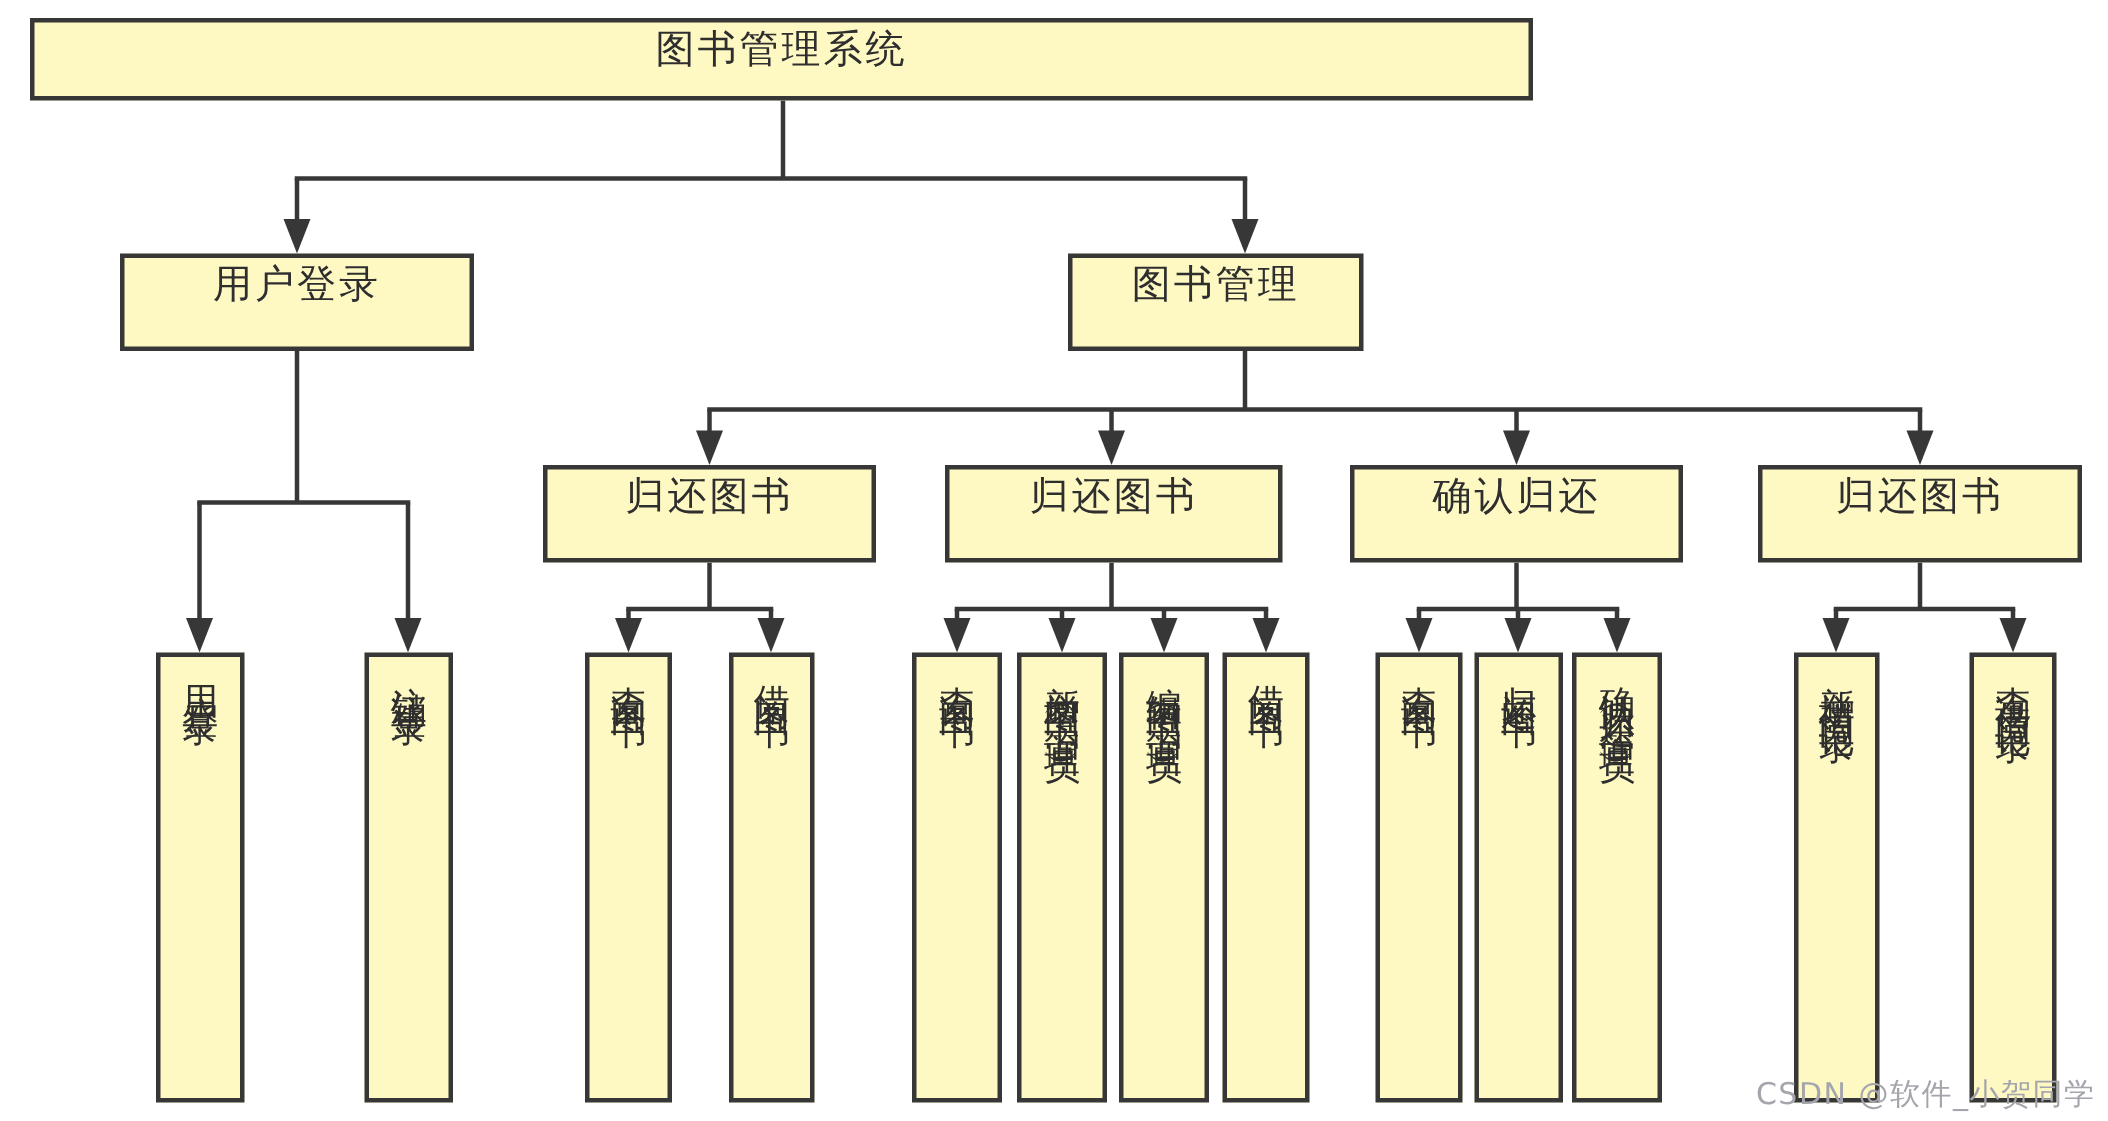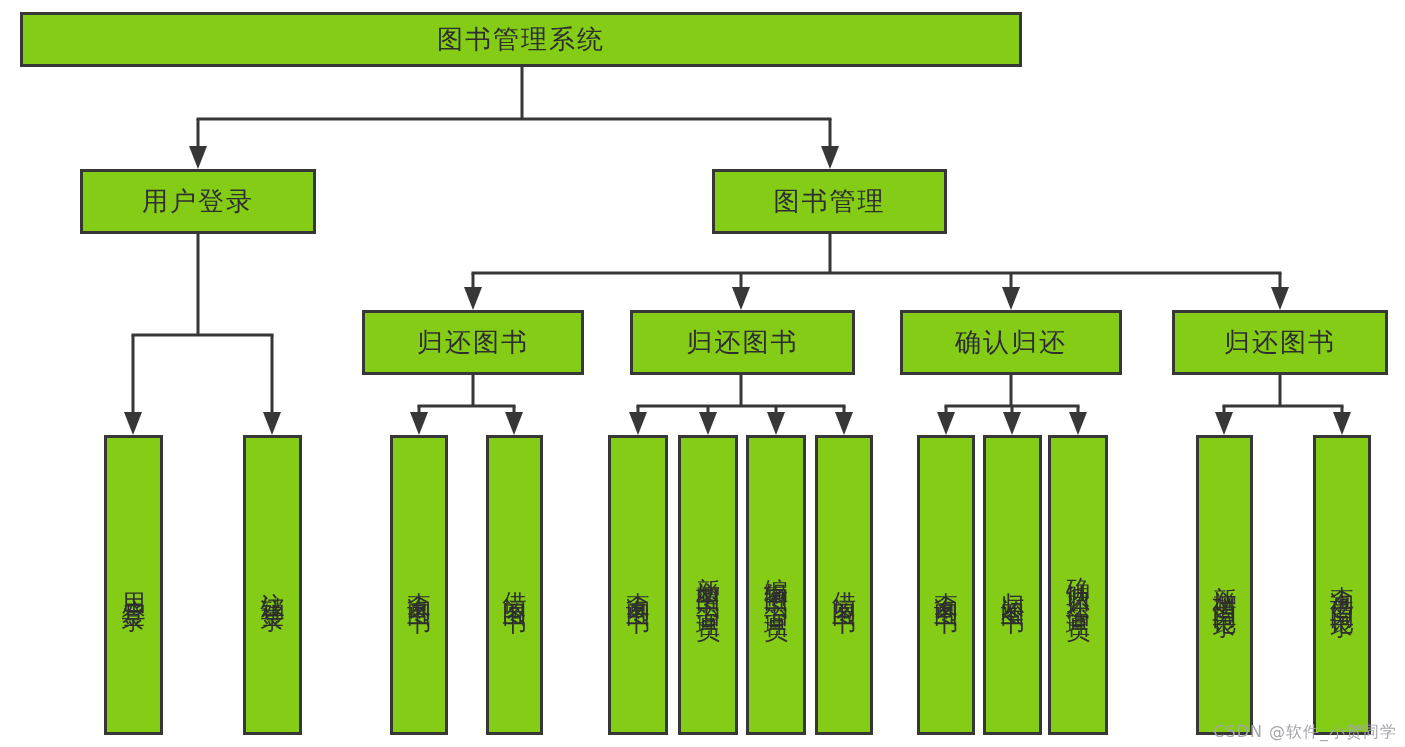--- a/index.html
+++ b/index.html
@@ -4,32 +4,32 @@
 <style>
   html,body{margin:0;padding:0;}
   body{
     width:1405px;height:747px;position:relative;overflow:hidden;
     background:#ffffff;
     font-family:"DejaVu Sans","Liberation Sans",sans-serif;
   }
   .connectors{position:absolute;left:0;top:0;z-index:1;}
   .box{
     position:absolute;box-sizing:border-box;z-index:2;
-    border:3px solid #373737;background:#84cc16;
-    display:flex;align-items:center;justify-content:center;
+    border:3px solid #373737;background:#fef9c3;
+    display:flex;justify-content:center;
     color:#2e2e2e;
   }
   .hbox span{font-size:26px;letter-spacing:2px;white-space:nowrap;}
   .vbox span{
     writing-mode:vertical-rl;text-orientation:mixed;
     font-size:24px;letter-spacing:6px;line-height:1;white-space:nowrap;
   }
   .watermark{
     position:absolute;right:8px;bottom:4px;z-index:3;
-    font-size:16px;letter-spacing:1px;color:#a5a5ad;white-space:nowrap;
+    font-size:20px;letter-spacing:1px;color:#a5a5ad;white-space:nowrap;
   }
 </style>
 </head>
 <body>
 
 <svg class="connectors" width="1405" height="747" viewBox="0 0 1405 747">
     <line x1="522" y1="67" x2="522" y2="119" stroke="#373737" stroke-width="3"></line>
     <line x1="196.5" y1="119" x2="831.5" y2="119" stroke="#373737" stroke-width="3"></line>
     <line x1="198" y1="119" x2="198" y2="150" stroke="#373737" stroke-width="3"></line>
     <polygon points="189,146 207,146 198,169" fill="#373737"></polygon>
@@ -83,21 +83,21 @@
     <polygon points="1333,412 1351,412 1342,435" fill="#373737"></polygon>
   </svg>
 
 <div class="box hbox" style="left:20px;top:12px;width:1002px;height:55px">
   <span>图书管理系统</span>
 </div>
 
 <div class="box hbox" style="left:80px;top:169px;width:236px;height:65px">
   <span>用户登录</span>
 </div>
-<div class="box hbox" style="left:712px;top:169px;width:235px;height:65px">
+<div class="box hbox" style="left:712px;top:169px;width:197px;height:65px">
   <span>图书管理</span>
 </div>
 
 <div class="box hbox" style="left:362px;top:310px;width:222px;height:65px">
   <span>归还图书</span>
 </div>
 <div class="box hbox" style="left:630px;top:310px;width:225px;height:65px">
   <span>归还图书</span>
 </div>
 <div class="box hbox" style="left:900px;top:310px;width:222px;height:65px">

